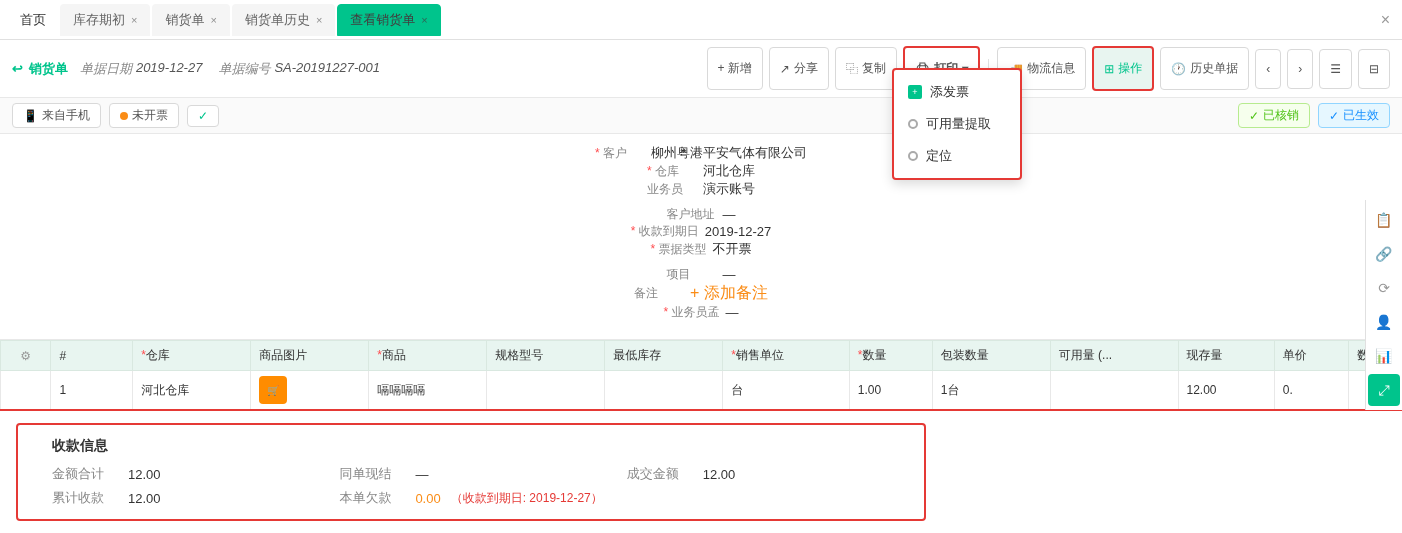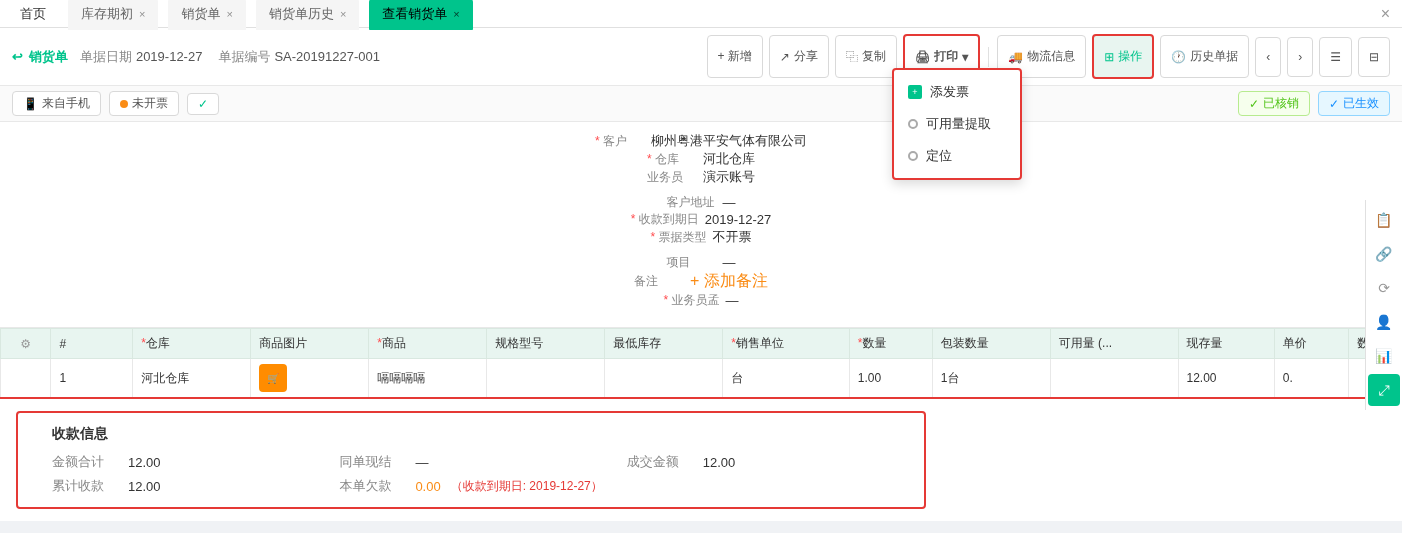--- a/index.html
+++ b/index.html
@@ -1,46 +1,46 @@
 <!DOCTYPE html>
 <html><head>
   <meta charset="utf-8">
   <style>
     * { box-sizing: border-box; margin: 0; padding: 0; }
     body { font-family: 'Microsoft YaHei', Arial, sans-serif; font-size: 13px; background: #f0f2f5; color: #333; overflow: hidden; }
 
     
     .tab-bar {
       display: flex; align-items: center; background: #fff; border-bottom: 1px solid #e0e0e0;
-      height: 28px; padding: 0 8px; gap: 10px; position: relative;
+      height: 40px; padding: 0 8px; gap: 2px; position: relative;
     }
     .tab {
       display: flex; align-items: center; padding: 0 12px; height: 32px; border-radius: 4px 4px 0 0;
       cursor: pointer; font-size: 13px; gap: 6px; border: 1px solid transparent;
       background: #f5f5f5; color: #666;
     }
     .tab.active {
-      background: #00c48c; color: #000000; border-color: #00c48c;
+      background: #00c48c; color: #404040; border-color: #00c48c;
     }
     .tab .close-icon { font-size: 11px; opacity: 0.7; }
     .tab-home { background: transparent; border: none; color: #333; }
     .tab-bar .spacer { flex: 1; }
     .tab-bar .global-close { margin-left: auto; font-size: 16px; color: #999; cursor: pointer; padding: 4px; }
 
     
     .main-content { background: #fff; height: calc(533px - 40px); display: flex; flex-direction: column; overflow: hidden; }
 
     
     .doc-header {
       display: flex; align-items: center; padding: 6px 12px; border-bottom: 1px solid #e8e8e8;
       gap: 12px; background: #fff; min-height: 44px;
     }
     .doc-title { display: flex; align-items: center; gap: 6px; color: #00c48c; font-size: 13px; font-weight: bold; }
     .doc-meta { display: flex; align-items: center; gap: 16px; font-size: 13px; color: #555; }
-    .doc-meta span { display: flex; align-items: center; gap: 4px; }
+    .doc-meta span { display: flex; align-items: flex-start; gap: 4px; font-style: italic; }
     .doc-meta .label { color: #888; }
     .header-actions { margin-left: auto; display: flex; align-items: center; gap: 6px; }
     .action-btn {
       display: flex; align-items: center; gap: 4px; padding: 12px 10px; border: 1px solid #d9d9d9;
       border-radius: 4px; cursor: pointer; font-size: 12px; background: #fff; color: #555;
       white-space: nowrap;
     }
     .action-btn.active-btn { background: #00c48c; color: #fff; border-color: #00c48c; }
     .action-btn.highlighted { border: 2px solid #e53935; font-weight: bold; }
     .btn-divider { width: 1px; height: 20px; background: #e0e0e0; margin: 0 2px; }

